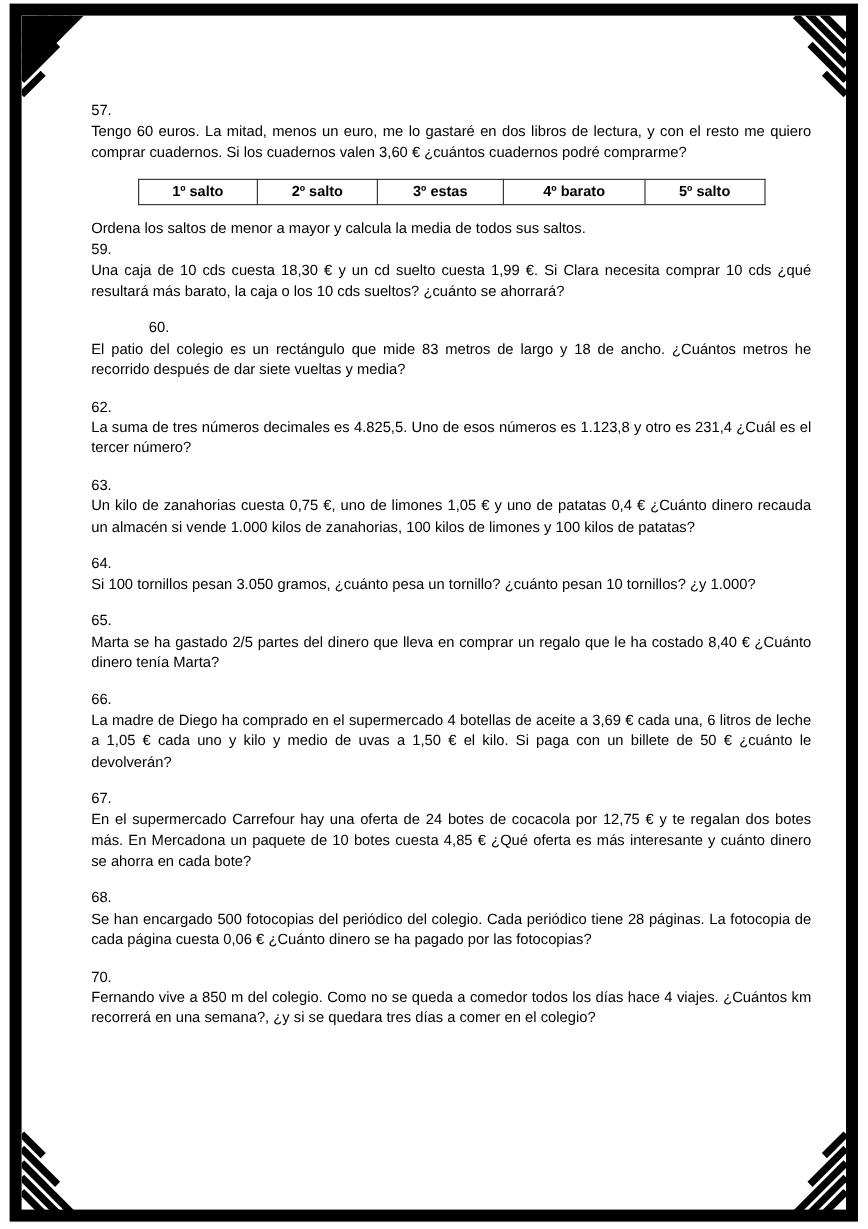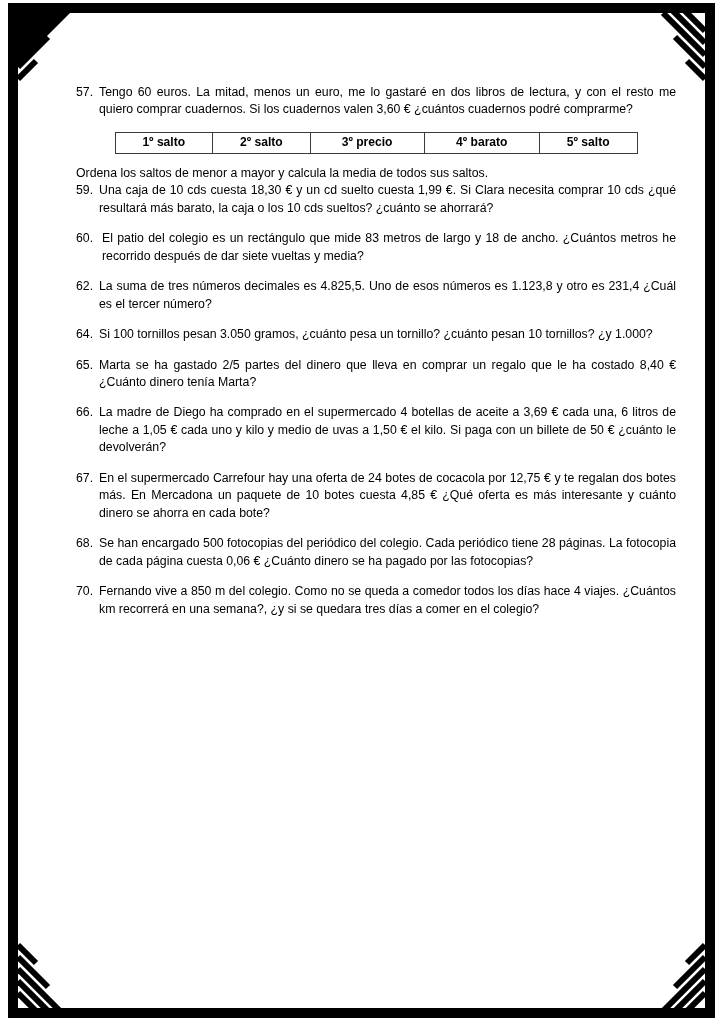--- a/index.html
+++ b/index.html
@@ -48,29 +48,31 @@
     width: 600px;
   }
 
   .problem {
     display: flex;
     align-items: flex-start;
     font-size: 12.3px;
     line-height: 1.42;
     text-align: justify;
     margin-bottom: 13px;
+    flex-direction: column;
   }
   .problem .num {
     flex: 0 0 auto;
     width: 23px;
     text-align: left;
     white-space: nowrap;
   }
   .problem .num.pad {
     width: 26px;
+    margin-left: 48px;
   }
   .problem .body {
     flex: 1 1 auto;
     text-align: justify;
     text-justify: inter-word;
     hyphens: none;
   }
   .problem .body.nojust { text-align: left; }
 
   .plain-line {
@@ -164,21 +166,21 @@
     <span class="body">Tengo 60 euros. La mitad, menos un euro, me lo gastaré en dos libros de lectura, y con el resto me quiero comprar cuadernos. Si los cuadernos valen 3,60 € ¿cuántos cuadernos podré comprarme?</span>
   </div>
 
 
   <div class="table-wrap">
     <table class="jumps">
       <tbody>
         <tr>
           <td>1º salto</td>
           <td>2º salto</td>
-          <td>3º precio</td>
+          <td>3º estas</td>
           <td>4º barato</td>
           <td>5º salto</td>
         </tr>
       </tbody>
     </table>
   </div>
 
   <div class="plain-line">Ordena los saltos de menor a mayor y calcula la media de todos sus saltos.</div>
 
   <div class="problem">
@@ -190,20 +192,24 @@
     <span class="num pad">60.</span>
     <span class="body">El patio del colegio es un rectángulo que mide 83 metros de largo y 18 de ancho. ¿Cuántos metros he recorrido después de dar siete vueltas y media?</span>
   </div>
 
 
   <div class="problem">
     <span class="num">62.</span>
     <span class="body">La suma de tres números decimales es 4.825,5. Uno de esos números es 1.123,8 y otro es 231,4 ¿Cuál es el tercer número?</span>
   </div>
 
+  <div class="problem">
+    <span class="num">63.</span>
+    <span class="body">Un kilo de zanahorias cuesta 0,75 €, uno de limones 1,05 € y uno de patatas 0,4 € ¿Cuánto dinero recauda un almacén si vende 1.000 kilos de zanahorias, 100 kilos de limones y 100 kilos de patatas?</span>
+  </div>
 
   <div class="problem">
     <span class="num">64.</span>
     <span class="body">Si 100 tornillos pesan 3.050 gramos, ¿cuánto pesa un tornillo? ¿cuánto pesan 10 tornillos? ¿y 1.000?</span>
   </div>
 
   <div class="problem">
     <span class="num">65.</span>
     <span class="body">Marta se ha gastado 2/5 partes del dinero que lleva en comprar un regalo que le ha costado 8,40 € ¿Cuánto dinero tenía Marta?</span>
   </div>

